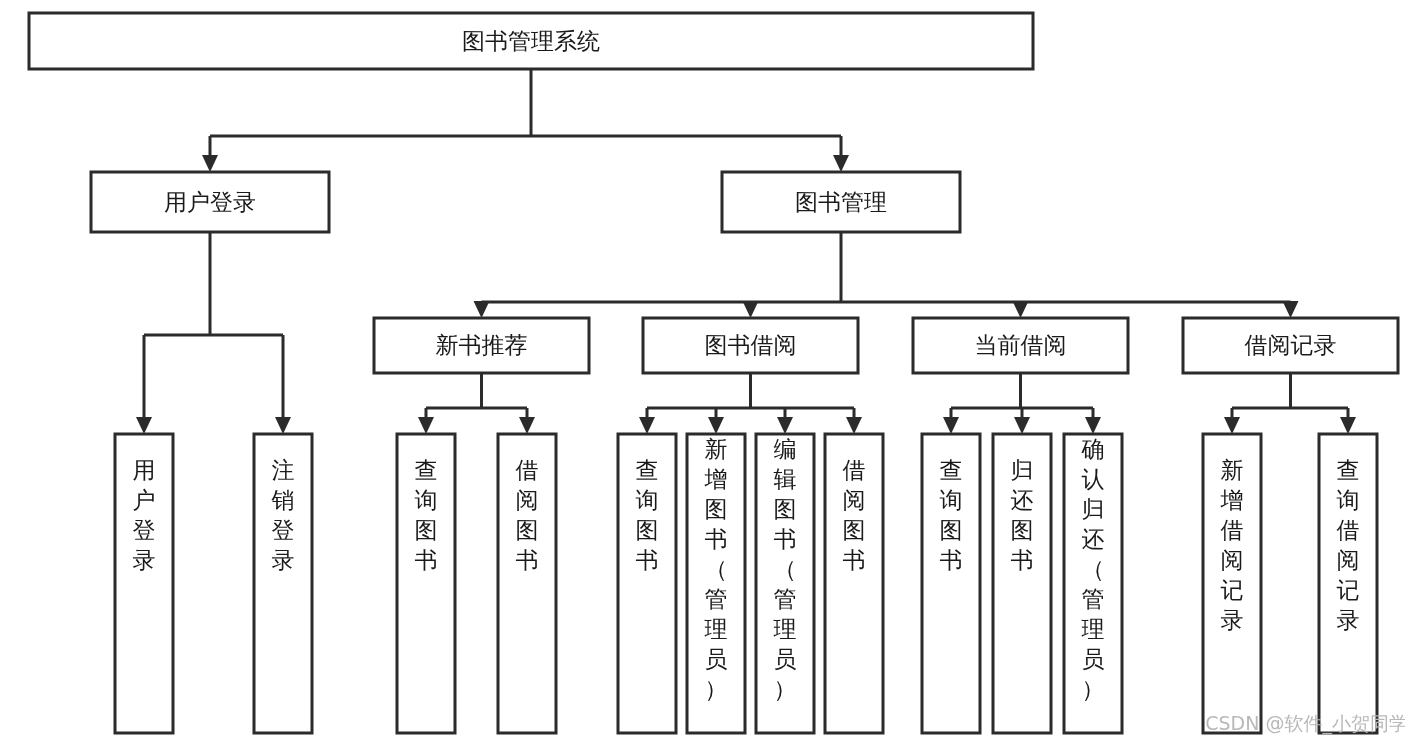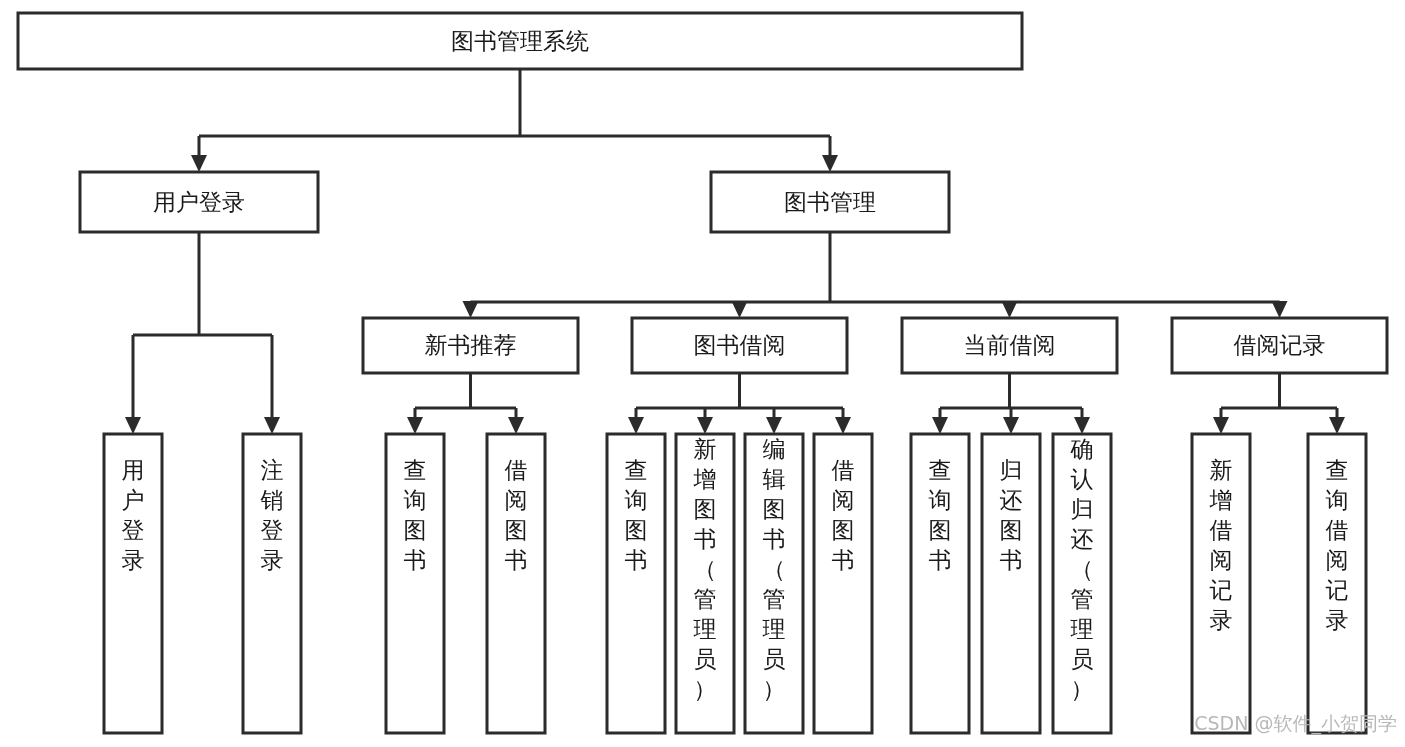--- a/index.html
+++ b/index.html
@@ -9,21 +9,21 @@
   }
   body {
     width: 1405px;
     height: 747px;
     font-family: "Liberation Sans", "DejaVu Sans", sans-serif;
     overflow: hidden;
     position: relative;
   }
   #diagram-root {
     position: absolute;
-    left: 0;
+    left: 11px;
     top: 0;
     width: 1286px;
     height: 747px;
   }
   svg#flow {
     display: block;
     width: 1405px;
     height: 747px;
   }
   .box-rect {

